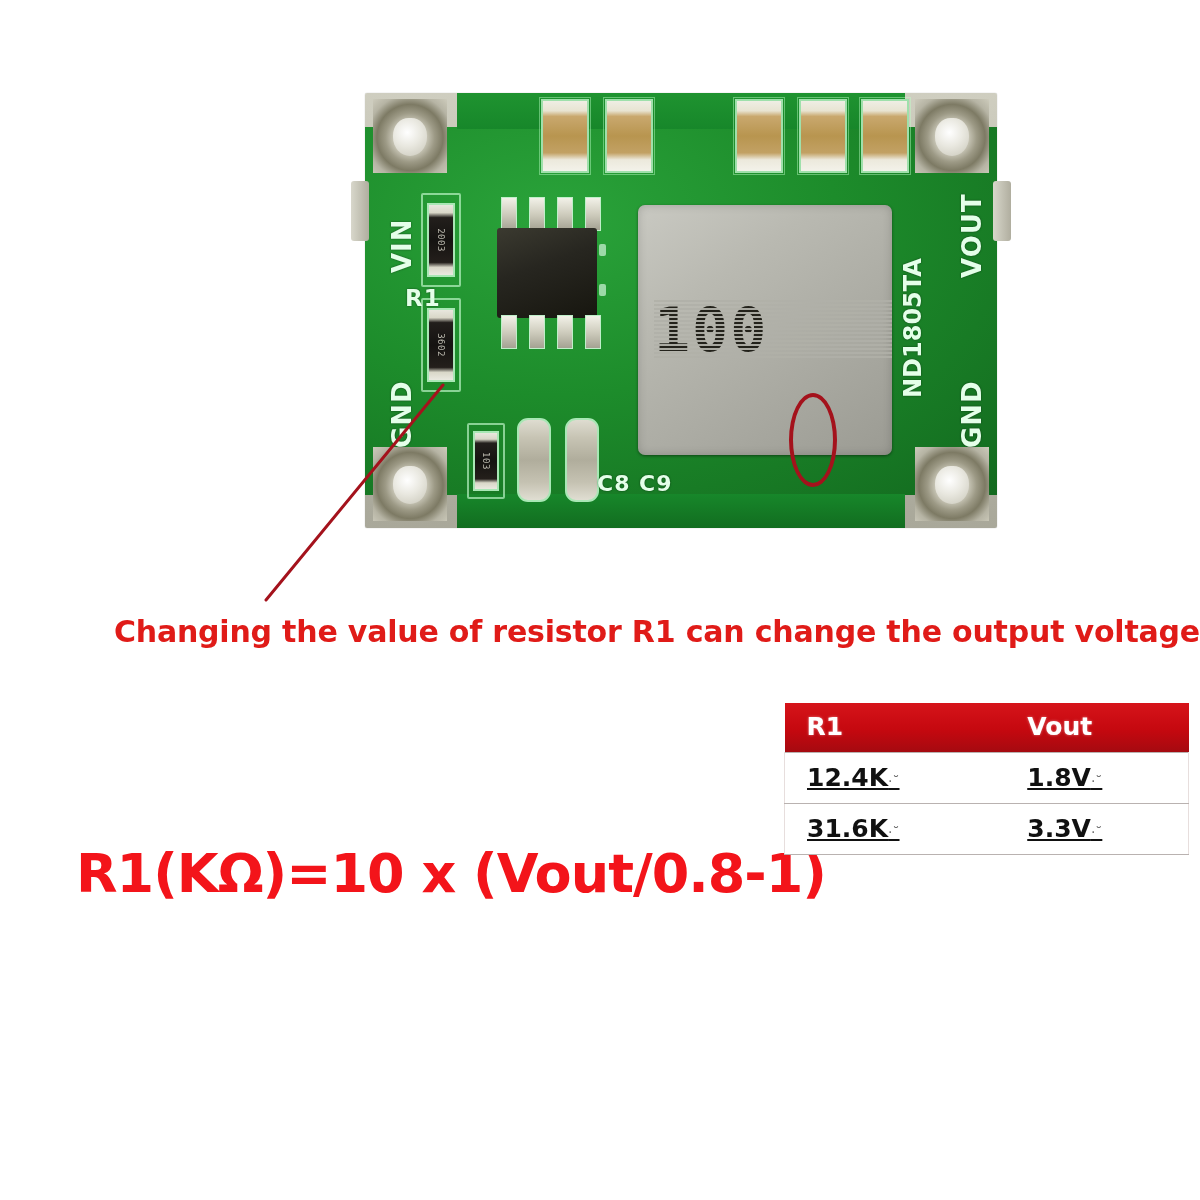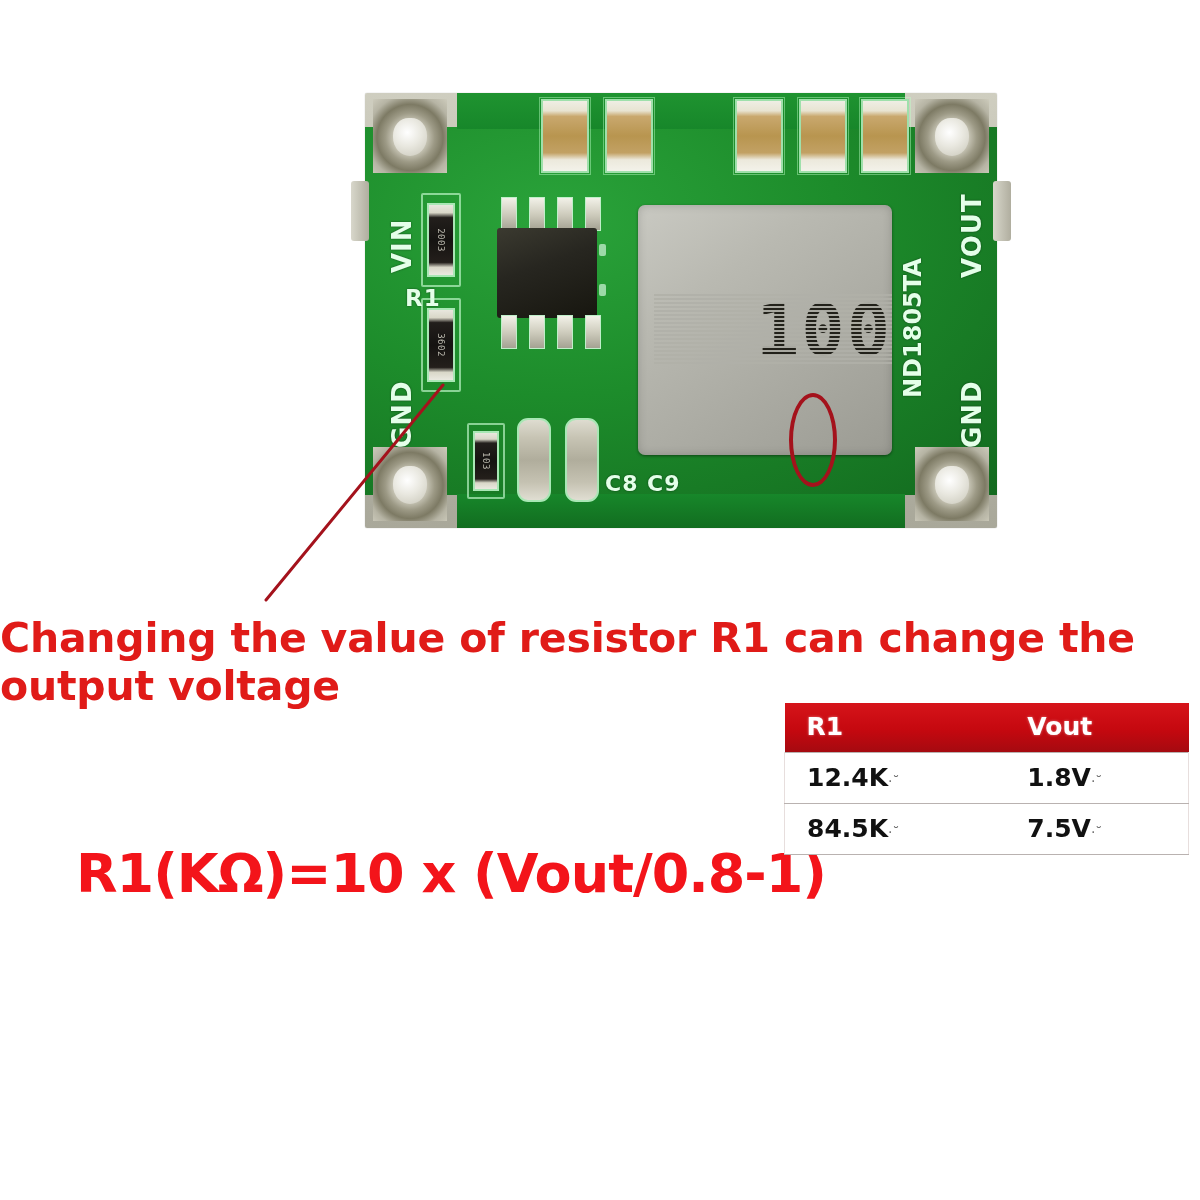--- a/index.html
+++ b/index.html
@@ -144,25 +144,25 @@
     position: absolute;
     left: 273px; top: 112px;
     width: 254px; height: 250px;
     background: linear-gradient(145deg,#c9c9c2 0%,#b9b9b1 30%,#a8a8a0 70%,#9b9b93 100%);
     border-radius: 7px;
     box-shadow: inset 0 0 10px rgba(0,0,0,.18), 0 1px 3px rgba(0,0,0,.45);
   }
   #inductor-label{
     position:absolute;left:16px;right:0;top:50%;
     transform:translateY(-50%);
-    text-align:right;
+    text-align:left;
     color:#17160f;
     font-family:"DejaVu Sans Mono", monospace;
     font-weight:bold;
-    font-size:72px;
+    font-size:60px;
     line-height:1;
     letter-spacing:2px;
     opacity:.92;
   }
   
   #inductor-label::after{
     content:"";position:absolute;left:0;top:0;right:0;bottom:0;
     background-image:repeating-linear-gradient(0deg,
        rgba(168,168,160,.0) 0px, rgba(168,168,160,.0) 2px,
        rgba(176,176,168,.95) 2px, rgba(176,176,168,.95) 4px);
@@ -220,25 +220,25 @@
     width:1200px; height:1200px;
     z-index: 19;
     pointer-events:none;
   }
 
   
   #caption{
     position:absolute;
     left: 0; right: 0;
     top: 614px;
-    text-align:left;
+    text-align:right;
     color:#e01b18;
     font-family:"DejaVu Sans", sans-serif;
     font-weight:bold;
-    font-size:41px;
+    font-size:30px;
     letter-spacing:-.2px;
   }
 
   
   #formula{
     position:absolute;
     left: 76px;
     top: 842px;
     color:#f3141a;
     font-family:"DejaVu Sans", sans-serif;
@@ -270,20 +270,21 @@
   }
   #r1-table th.c2{ padding-left: 48px; }
   #r1-table td{
     font-size:25px;
     font-weight:bold;
     color:#111111;
     padding: 10px 0 11px 22px;
     border-top: 1px solid #b9b2b0;
     border-bottom: 1px solid #b9b2b0;
     background:#ffffff;
+    text-decoration:underline;
   }
   #r1-table td.c2{ padding-left: 48px; font-weight:bold;margin-top:6px; }
   #r1-table tr td:first-child{ border-left:1px solid #e7dedd; }
   #r1-table tr td:last-child{ border-right:1px solid #e7dedd; }
   .mark{ font-size:14px; color:#6f6f6f; font-weight:normal; }
 </style>
 </head>
 <body>
 
 <div id="pcb-photo">
@@ -346,21 +347,21 @@
   <div class="ic-pin" style="left:220px; top:222px;"></div>
 
   <div id="inductor-pad-l"></div>
   <div id="inductor-pad-r"></div>
   <div id="inductor">
     <div id="inductor-label">100</div>
   </div>
 
   <div class="cap-pale" style="left:152px; top:325px; width:34px; height:84px;"></div>
   <div class="cap-pale" style="left:200px; top:325px; width:34px; height:84px;"></div>
-  <div class="silk" style="left:240px; top:378px; font-size:22px;">C8 C9</div>
+  <div class="silk" style="left:232px; top:378px; font-size:22px;">C8 C9</div>
 
   <div id="r1-circle"></div>
 </div>
 
 <svg id="leader-svg" viewBox="0 0 1200 1200" xmlns="http://www.w3.org/2000/svg">
   <line x1="443" y1="385" x2="266" y2="600" stroke="#a4121c" stroke-width="3" stroke-linecap="round"></line>
 </svg>
 
 <div id="caption">Changing the value of resistor R1 can change the output voltage</div>
 
@@ -372,17 +373,17 @@
       <th class="c1">R1</th>
       <th class="c2">Vout</th>
     </tr>
   </thead>
   <tbody id="table-body">
       <tr>
         <td class="c1">12.4K<span class="mark">·˘</span></td>
         <td class="c2">1.8V<span class="mark">·˘</span></td>
       </tr>
       <tr>
-        <td class="c1">84.5K<span class="mark">·˘</span></td>
-        <td class="c2">7.5V<span class="mark">·˘</span></td>
+        <td class="c1">31.6K<span class="mark">·˘</span></td>
+        <td class="c2">3.3V<span class="mark">·˘</span></td>
       </tr>
     </tbody>
 </table>
 
 </body></html>

